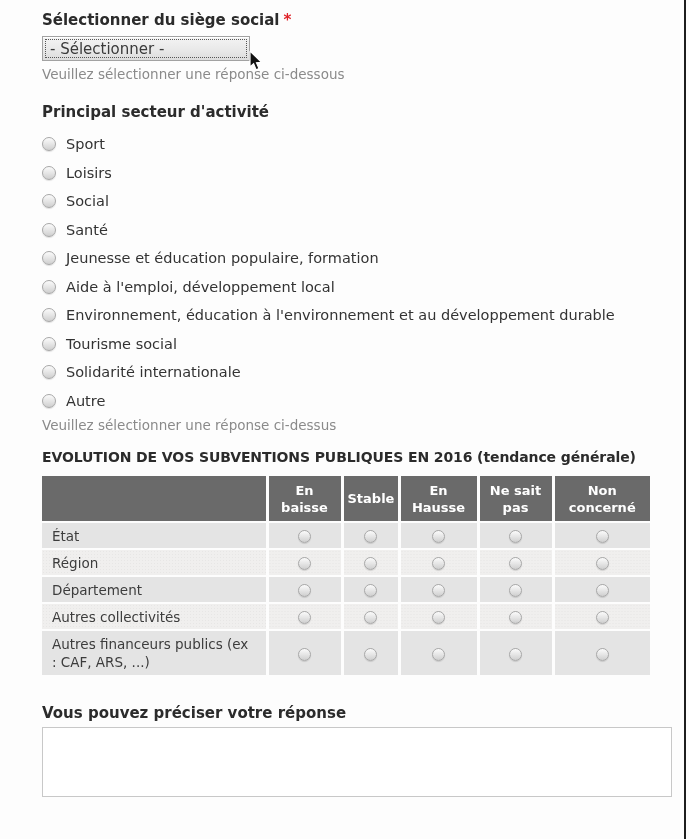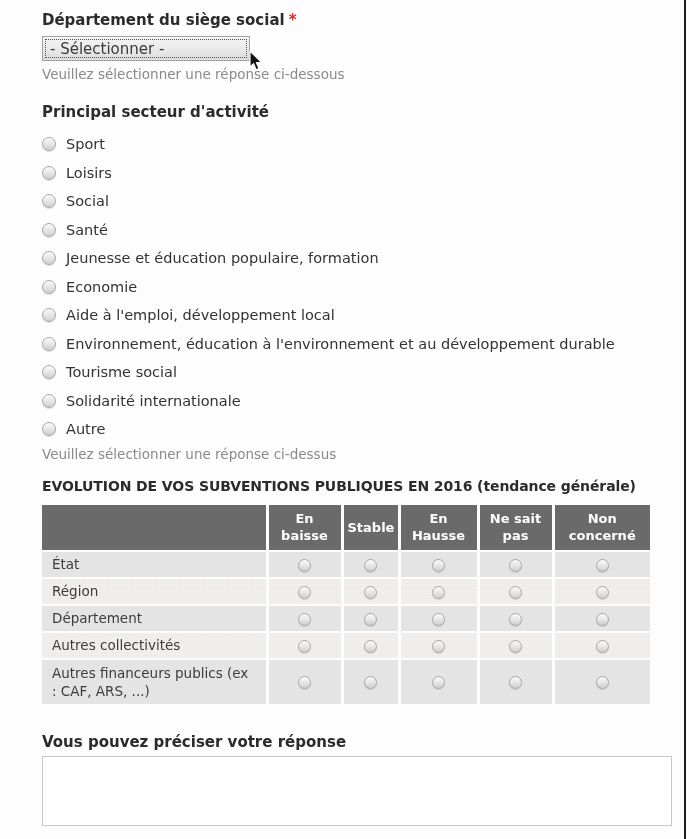--- a/index.html
+++ b/index.html
@@ -126,21 +126,21 @@
 </head>
 <body>
 
 <div class="page">
   <div class="frame-edge"></div>
 
   <div class="content">
 
     
     <div class="q-label label-departement">
-      <span>Département du siège social</span><span class="req">*</span>
+      <span>Sélectionner du siège social</span><span class="req">*</span>
     </div>
 
     <div class="gtk-select">
       <span>- Sélectionner -</span>
     </div>
 
     <div class="helper helper-1">Veuillez sélectionner une réponse ci-dessous</div>
 
     
     <div class="q-label label-secteur">Principal secteur d'activité</div>
@@ -158,24 +158,20 @@
           <span class="radio-circle"></span>
           <span class="opt-label">Social</span>
         </li>
         <li class="radio-item">
           <span class="radio-circle"></span>
           <span class="opt-label">Santé</span>
         </li>
         <li class="radio-item">
           <span class="radio-circle"></span>
           <span class="opt-label">Jeunesse et éducation populaire, formation</span>
-        </li>
-        <li class="radio-item">
-          <span class="radio-circle"></span>
-          <span class="opt-label">Economie</span>
         </li>
         <li class="radio-item">
           <span class="radio-circle"></span>
           <span class="opt-label">Aide à l'emploi, développement local</span>
         </li>
         <li class="radio-item">
           <span class="radio-circle"></span>
           <span class="opt-label">Environnement, éducation à l'environnement et au développement durable</span>
         </li>
         <li class="radio-item">

